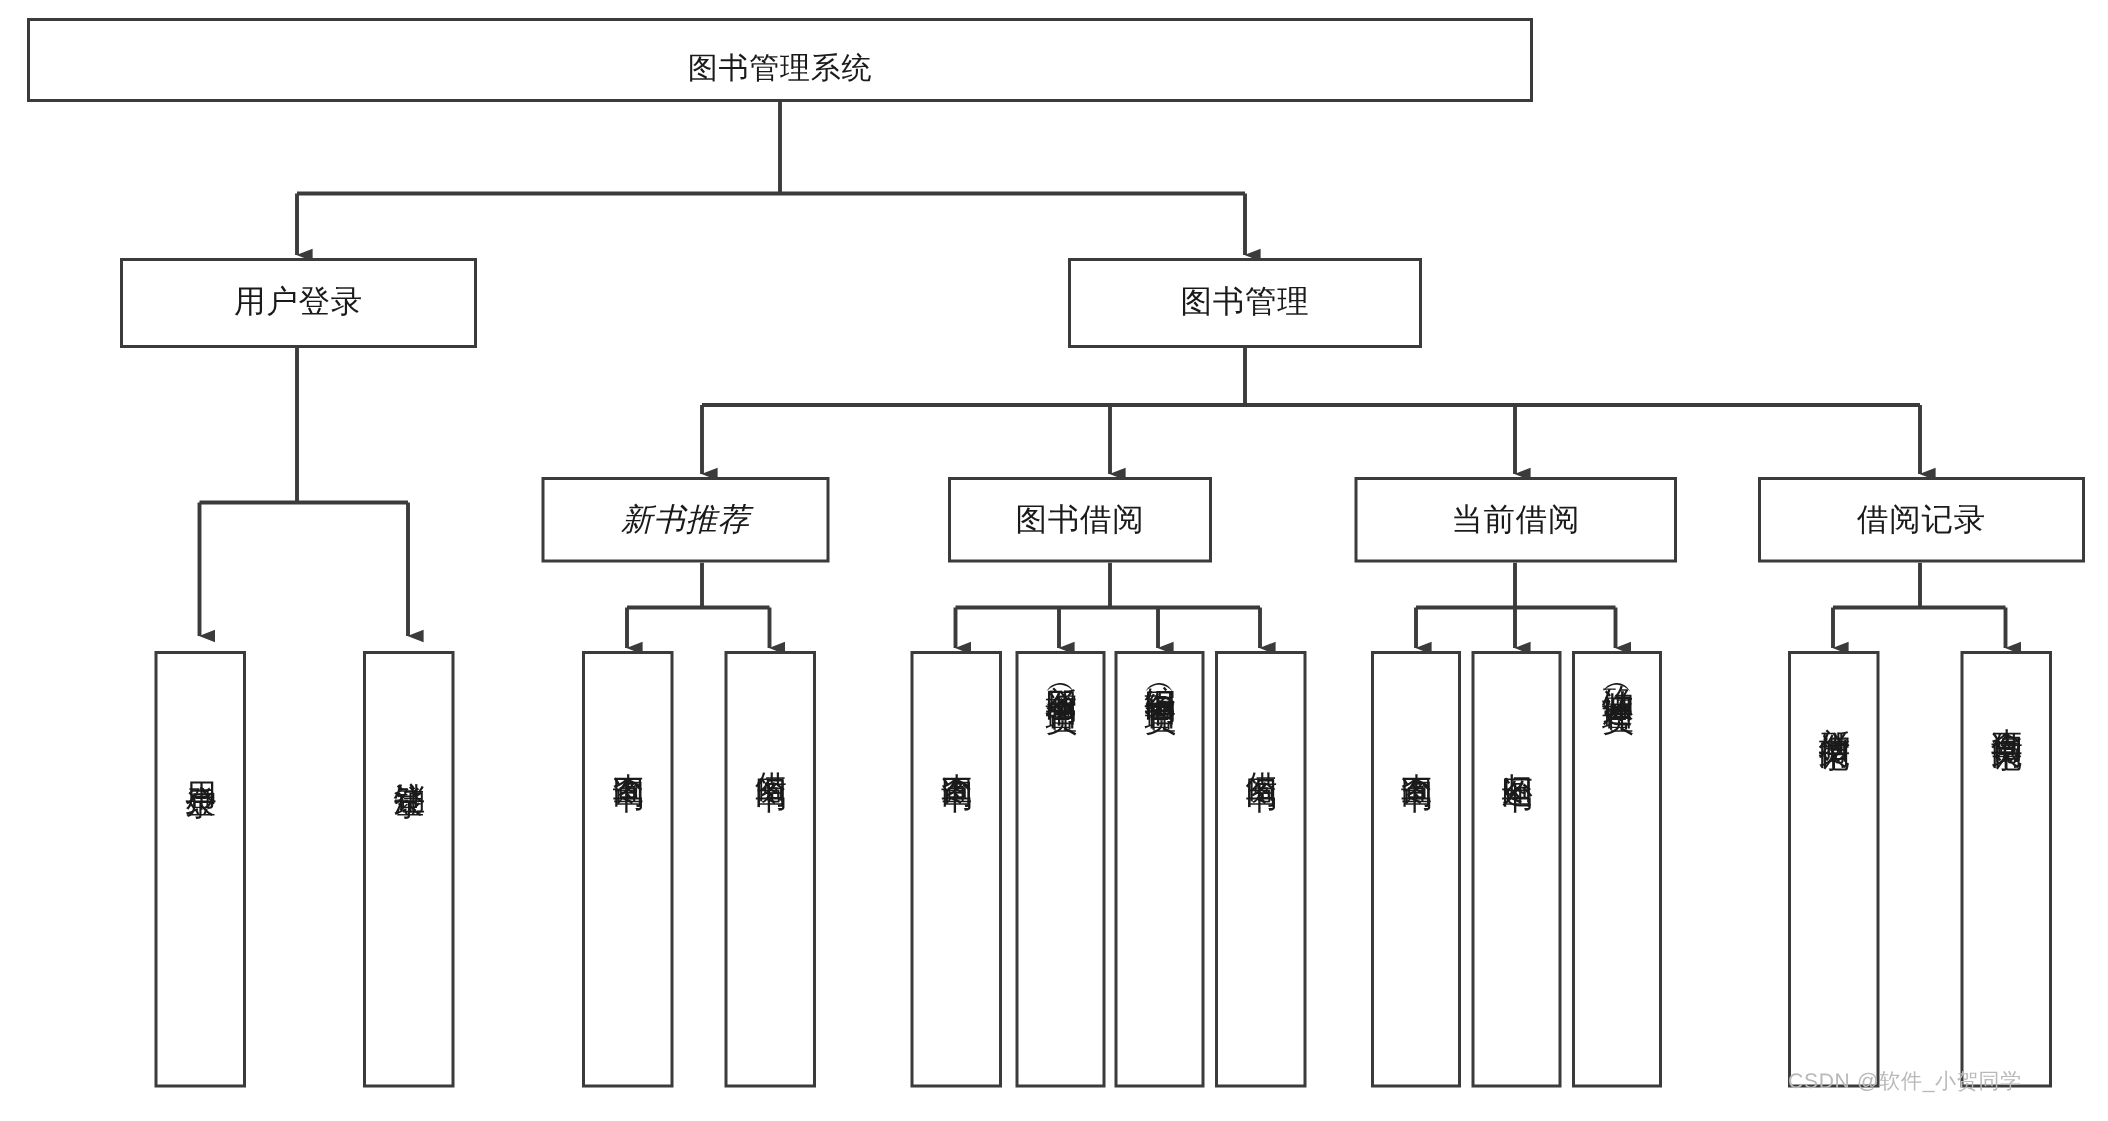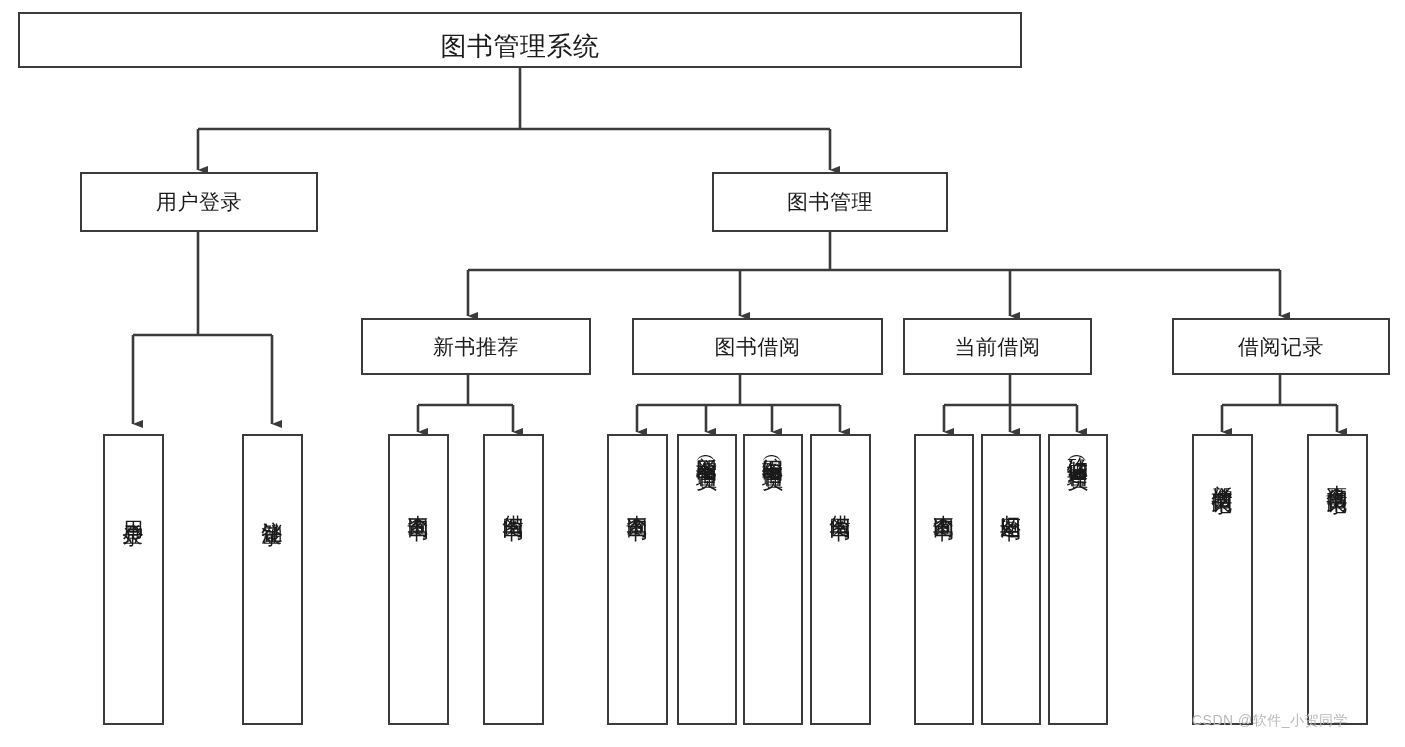--- a/index.html
+++ b/index.html
@@ -34,21 +34,21 @@
     align-items: center;
     justify-content: center;
     color: #1a1a1a;
   }
   .node .label {
     font-size: 21px;
     line-height: 1.12;
     letter-spacing: 0.5px;
     white-space: nowrap;
   }
-  .node.root .label { font-size: 26px; margin-top: 13px; }
+  .node.root .label { font-size: 20px; margin-top: 13px; }
   .node.vert {
     align-items: flex-start;
     padding-top: 0;
   }
   .node.vert .label {
     writing-mode: vertical-rl;
     text-orientation: upright;
     -webkit-writing-mode: vertical-rl;
     font-size: 21px;
     line-height: 1.0;
@@ -125,27 +125,27 @@
     <span class="label">图书管理系统</span>
   </div>
 
   <div class="node" style="left:80px; top:172px; width:238px; height:60px;">
     <span class="label">用户登录</span>
   </div>
   <div class="node" style="left:712px; top:172px; width:236px; height:60px;align-items:center;">
     <span class="label">图书管理</span>
   </div>
 
-  <div class="node" style="left:361px; top:318px; width:230px; height:57px;">
+  <div class="node" style="left:361px; top:318px; width:192px; height:57px;font-style:italic;">
     <span class="label">新书推荐</span>
   </div>
-  <div class="node" style="left:632px; top:318px; width:251px; height:57px;">
+  <div class="node" style="left:632px; top:318px; width:176px; height:57px;">
     <span class="label">图书借阅</span>
   </div>
-  <div class="node" style="left:903px; top:318px; width:189px; height:57px;">
+  <div class="node" style="left:903px; top:318px; width:215px; height:57px;">
     <span class="label">当前借阅</span>
   </div>
   <div class="node" style="left:1172px; top:318px; width:218px; height:57px;justify-content:center;">
     <span class="label">借阅记录</span>
   </div>
 
   <div class="node vert" style="left:103px; top:434px; width:61px; height:291px;">
     <span class="label" style="margin-top:68px;">用户登录</span>
   </div>
   <div class="node vert" style="left:242px; top:434px; width:61px; height:291px;">

